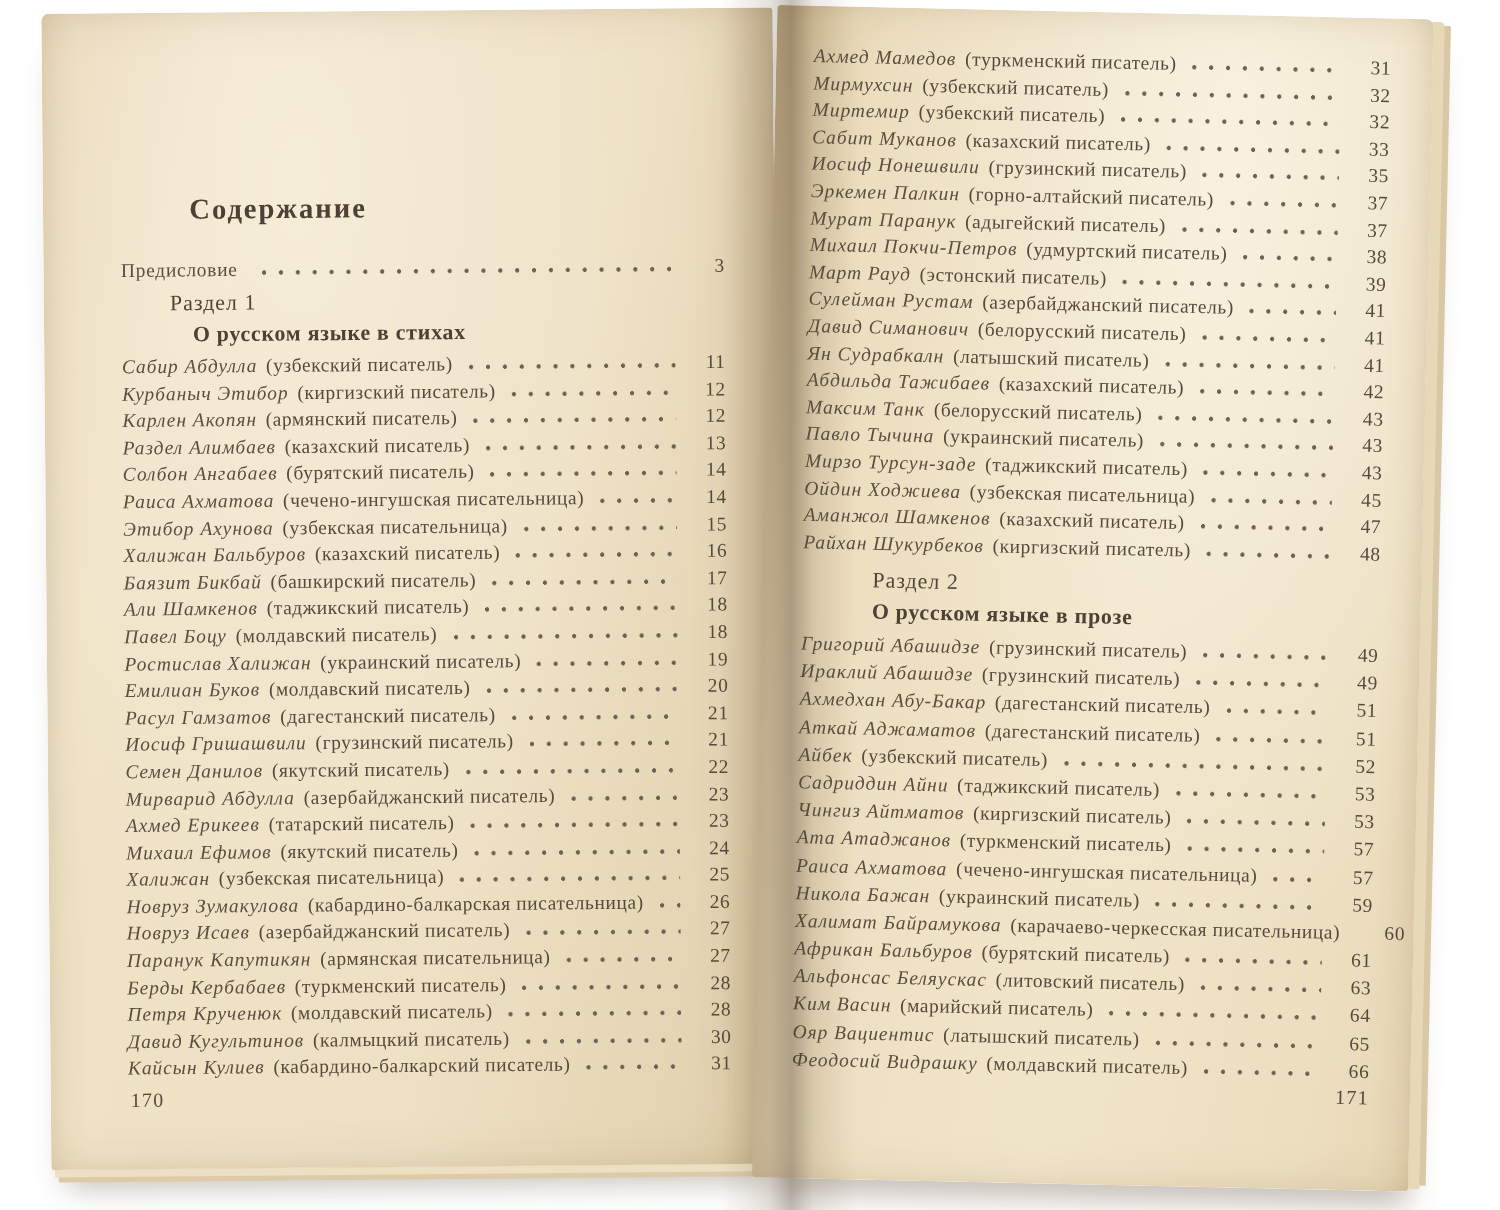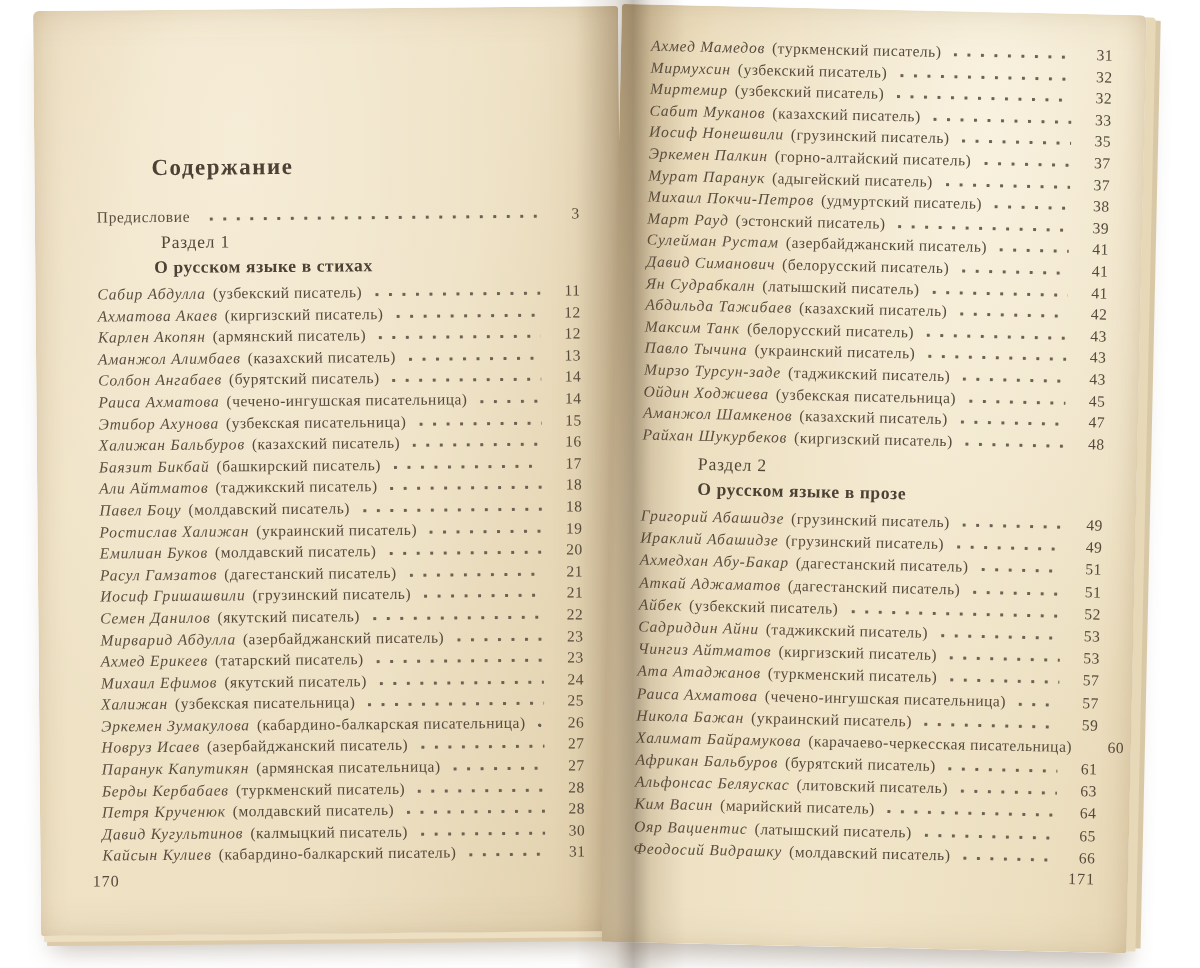--- a/index.html
+++ b/index.html
@@ -51,21 +51,21 @@
       rgba(0,0,0,0) 100%);
   }
 
   
   .content{position:absolute;inset:0;color:#55493c;}
   .toc-title{
     margin:0;position:absolute;left:117px;top:145px;
     font-size:23px;font-weight:bold;letter-spacing:1.5px;color:#4c4134;
   }
   .kicker{
-    position:absolute;left:126px;
+    position:absolute;left:101px;
     font-size:17.5px;letter-spacing:.8px;color:#51463a;
   }
   .sect-title{
     position:absolute;left:119px;
     font-size:17.5px;font-weight:bold;letter-spacing:.6px;color:#4c4134;
   }
   .entries{position:absolute;display:flex;flex-direction:column;}
   .row{
     display:flex;align-items:baseline;
     height:21.6px;line-height:21.6px;
@@ -81,21 +81,21 @@
     background-size:13.5px 5px;background-repeat:repeat-x;background-position:left bottom;
   }
   .pg{flex:0 0 30px;text-align:right;letter-spacing:.5px;color:#554a3c;}
   .folio{position:absolute;font-size:16px;letter-spacing:1px;color:#554a3c;}
 
   
   .preface-row{position:absolute;left:62px;top:196px;width:483px;}
   .kicker-1{top:222px;}
   .sect-1{top:247px;}
   .entries-left{left:62px;top:273px;width:483px;}
-  .folio-left{left:52px;top:862px;}
+  .folio-left{left:64px;top:862px;}
 
   
   .entries-right-a{left:30px;top:30px;width:462px;}
   .kicker-2{left:86px;top:448px;}
   .sect-2{left:86px;top:473px;}
   .entries-right-b{left:30px;top:500px;width:462px;}
   .folio-right{left:430px;top:856px;width:62px;text-align:right;}
 </style>
 </head>
 <body>
@@ -116,33 +116,33 @@
       <div class="sect-title sect-1">О русском языке в стихах</div>
 
       <div class="entries entries-left" id="left-entries">
           <div class="row">
             <span class="nm">Сабир Абдулла</span>
             <span class="ds">(узбекский писатель)</span>
             <span class="leader"></span>
             <span class="pg">11</span>
           </div>
           <div class="row">
-            <span class="nm">Ахматова Акаев</span>
+            <span class="nm">Курбаныч Этибор</span>
             <span class="ds">(киргизский писатель)</span>
             <span class="leader"></span>
             <span class="pg">12</span>
           </div>
           <div class="row">
             <span class="nm">Карлен Акопян</span>
             <span class="ds">(армянский писатель)</span>
             <span class="leader"></span>
             <span class="pg">12</span>
           </div>
           <div class="row">
-            <span class="nm">Аманжол Алимбаев</span>
+            <span class="nm">Раздел Алимбаев</span>
             <span class="ds">(казахский писатель)</span>
             <span class="leader"></span>
             <span class="pg">13</span>
           </div>
           <div class="row">
             <span class="nm">Солбон Ангабаев</span>
             <span class="ds">(бурятский писатель)</span>
             <span class="leader"></span>
             <span class="pg">14</span>
           </div>
@@ -164,21 +164,21 @@
             <span class="leader"></span>
             <span class="pg">16</span>
           </div>
           <div class="row">
             <span class="nm">Баязит Бикбай</span>
             <span class="ds">(башкирский писатель)</span>
             <span class="leader"></span>
             <span class="pg">17</span>
           </div>
           <div class="row">
-            <span class="nm">Али Айтматов</span>
+            <span class="nm">Али Шамкенов</span>
             <span class="ds">(таджикский писатель)</span>
             <span class="leader"></span>
             <span class="pg">18</span>
           </div>
           <div class="row">
             <span class="nm">Павел Боцу</span>
             <span class="ds">(молдавский писатель)</span>
             <span class="leader"></span>
             <span class="pg">18</span>
           </div>
@@ -230,21 +230,21 @@
             <span class="leader"></span>
             <span class="pg">24</span>
           </div>
           <div class="row">
             <span class="nm">Халижан</span>
             <span class="ds">(узбекская писательница)</span>
             <span class="leader"></span>
             <span class="pg">25</span>
           </div>
           <div class="row">
-            <span class="nm">Эркемен Зумакулова</span>
+            <span class="nm">Новруз Зумакулова</span>
             <span class="ds">(кабардино-балкарская писательница)</span>
             <span class="leader"></span>
             <span class="pg">26</span>
           </div>
           <div class="row">
             <span class="nm">Новруз Исаев</span>
             <span class="ds">(азербайджанский писатель)</span>
             <span class="leader"></span>
             <span class="pg">27</span>
           </div>

